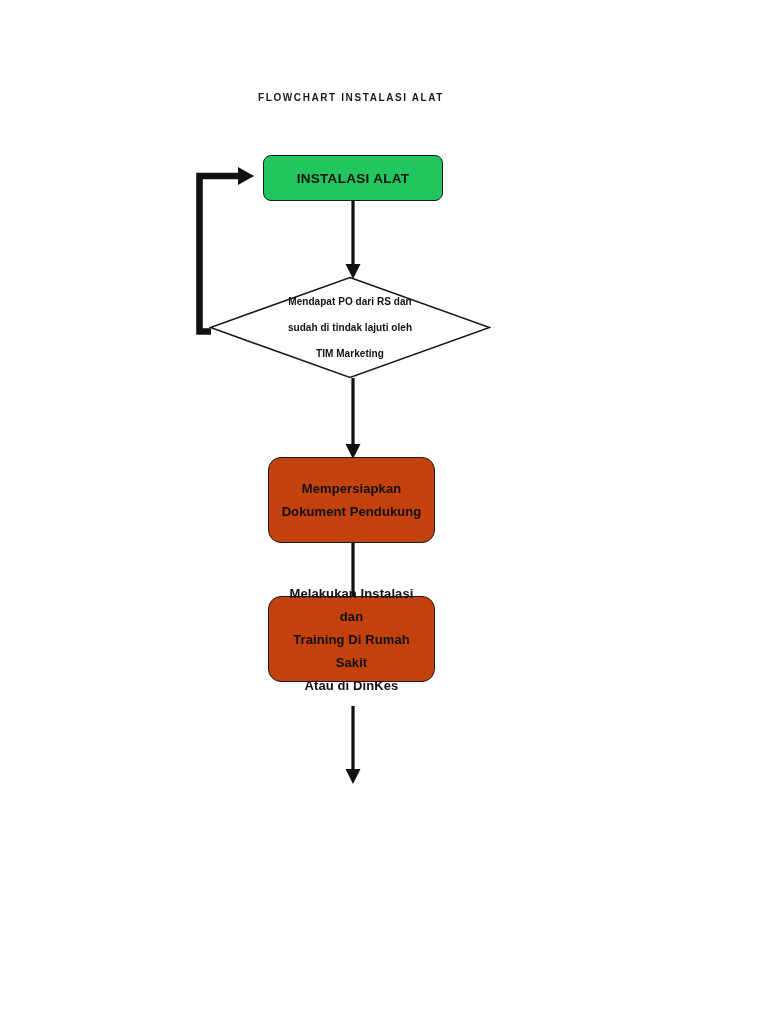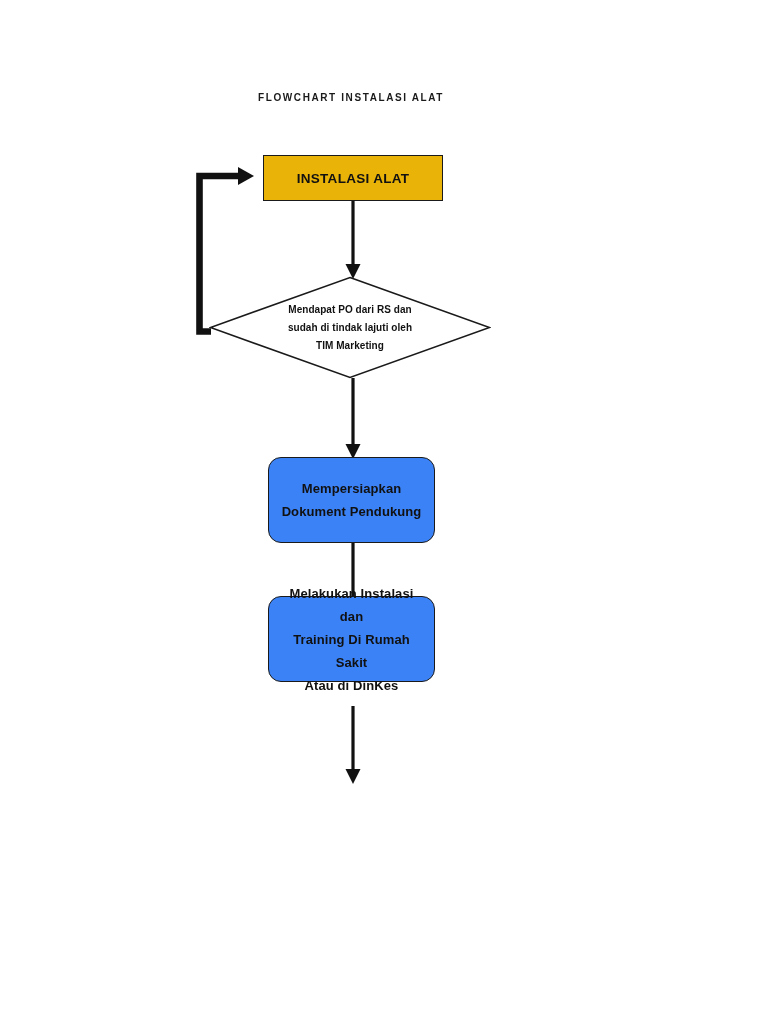--- a/index.html
+++ b/index.html
@@ -41,27 +41,27 @@
     position: absolute;
     box-sizing: border-box;
     display: flex;
     align-items: center;
     justify-content: center;
     text-align: center;
   }
 
   .rect-node {
     border: 1.4px solid #1a1a1a;
-    background: #eab308;
-    border-radius: 0;
+    background: #22c55e;
+    border-radius: 8px;
   }
 
   .round-node {
     border: 1.6px solid #1a1a1a;
-    background: #3b82f6;
+    background: #c2410c;
     border-radius: 13px;
   }
 
   .node-label {
     font-size: 13px;
     font-weight: 600;
     line-height: 23px;
     color: #111111;
     letter-spacing: 0.1px;
     padding: 0 8px;
@@ -86,21 +86,21 @@
     position: absolute;
     left: 0;
     top: 0;
     width: 100%;
     height: 100%;
     display: flex;
     align-items: center;
     justify-content: center;
     font-size: 10px;
     font-weight: 600;
-    line-height: 18px;
+    line-height: 26px;
     color: #111111;
     text-align: center;
     white-space: pre-line;
     letter-spacing: 0.05px;
   }
 
   
   #arrows {
     position: absolute;
     left: 0; top: 0;

